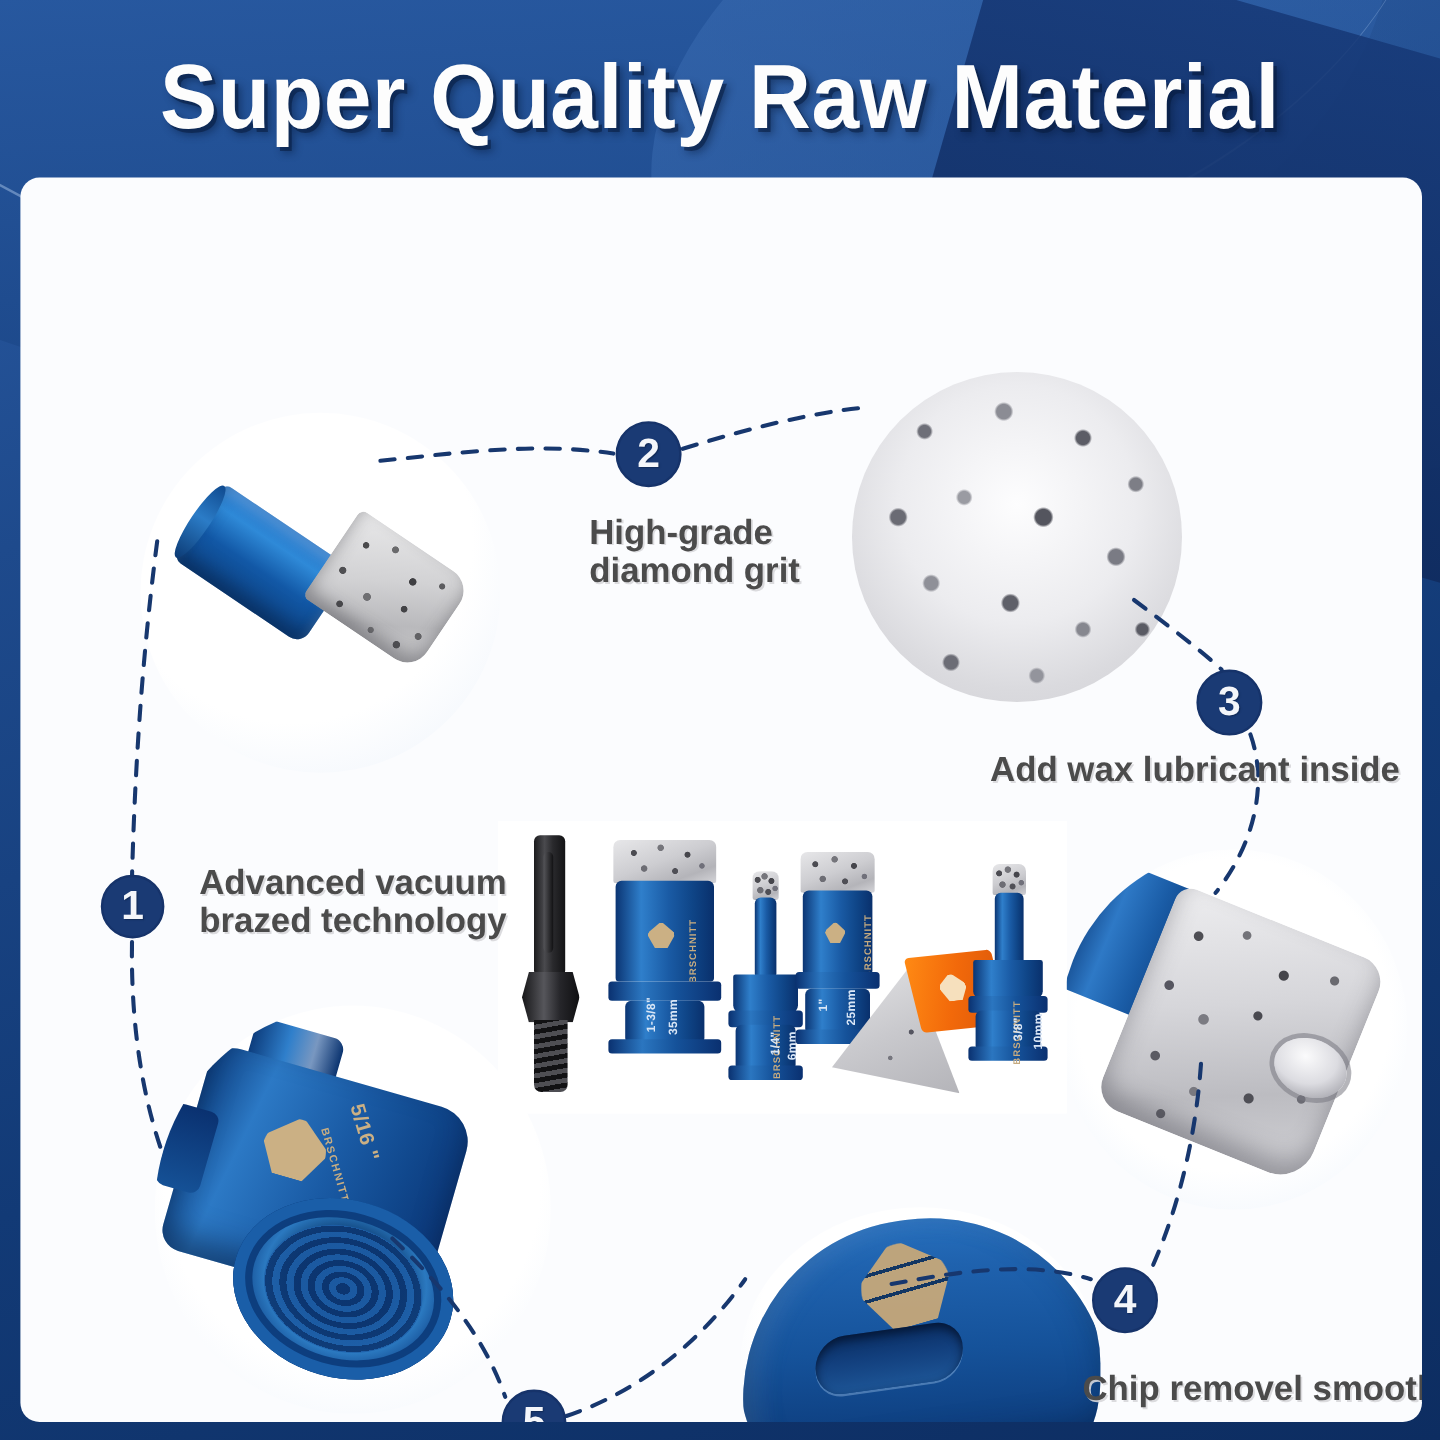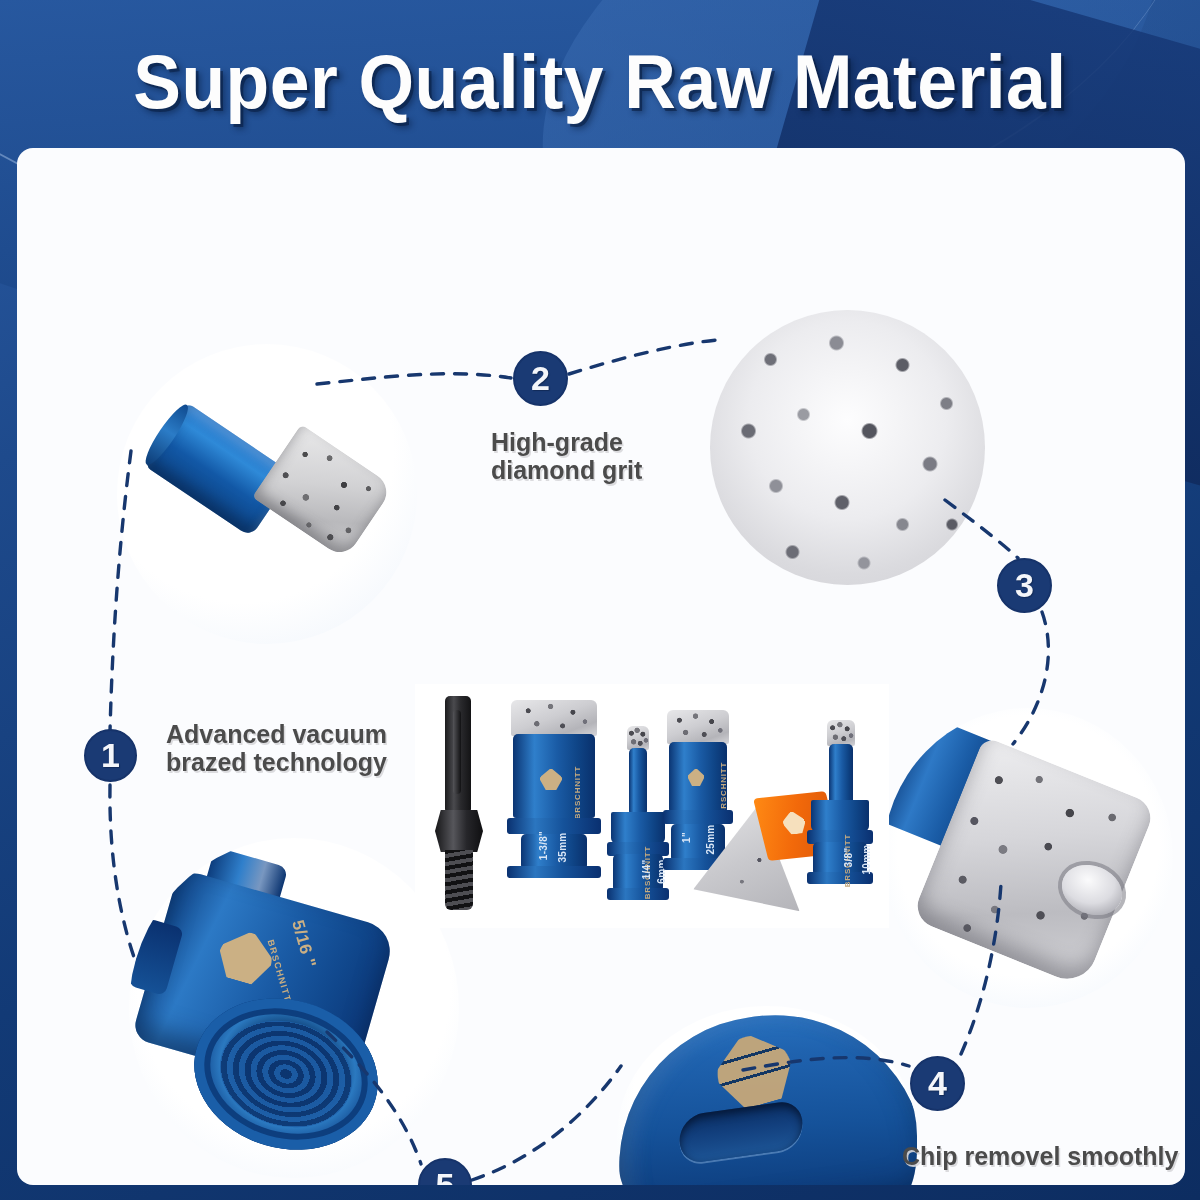--- a/index.html
+++ b/index.html
@@ -412,21 +412,21 @@
   .b2 { left: 496px; top: 203px; width: 55px; height: 55px; }
   .b3 { left: 980px; top: 410px; width: 55px; height: 55px; }
   .b4 { left: 893px; top: 908px; width: 55px; height: 55px; }
   .b5 { left: 401px; top: 1010px; width: 54px; height: 54px; }
 
   
   .cap {
     position: absolute;
     color: #4b4b4b;
     font-weight: 700;
-    font-size: 25px;
+    font-size: 29px;
     line-height: 1.12;
     text-shadow: 1.5px 1.5px 0 rgba(215,215,218,.9);
     z-index: 8;
     white-space: pre-line;
   }
   .c1 { left: 149px; top: 572px; text-align: center; }
   .c2 { left: 474px; top: 280px; }
   .c3 { left: 808px; top: 478px; white-space: nowrap; }
   .c4 { left: 885px; top: 994px; white-space: nowrap; }
 </style>
@@ -560,16 +560,17 @@
     <div class="badge b1">1</div>
     <div class="badge b2">2</div>
     <div class="badge b3">3</div>
     <div class="badge b4">4</div>
     <div class="badge b5">5</div>
 
     <div class="cap c1">Advanced vacuum
 brazed technology</div>
     <div class="cap c2">High-grade
 diamond grit</div>
+    <div class="cap c3">Add wax lubricant inside</div>
     <div class="cap c4">Chip  removel smoothly</div>
 
   </div>
 </div>
 
 </body></html>

